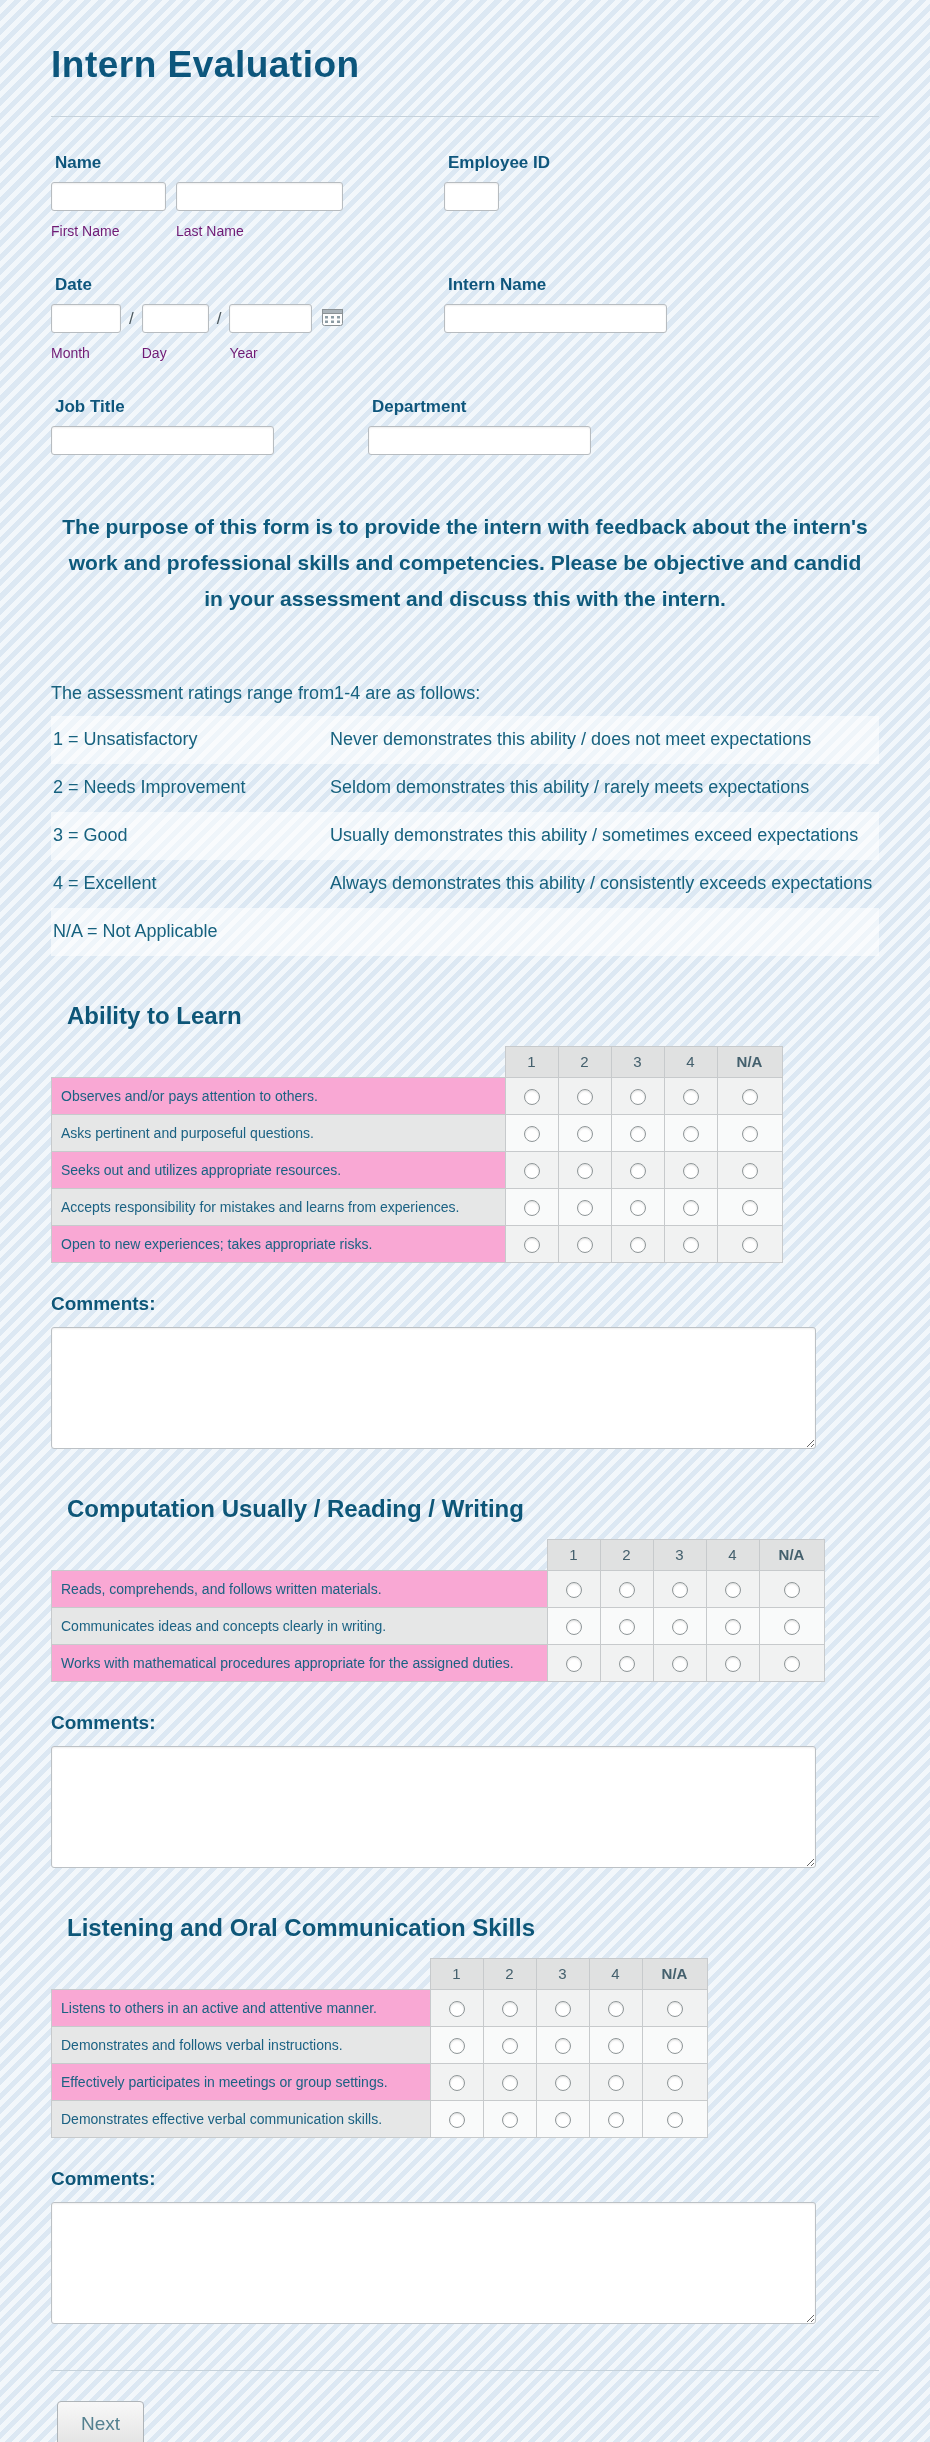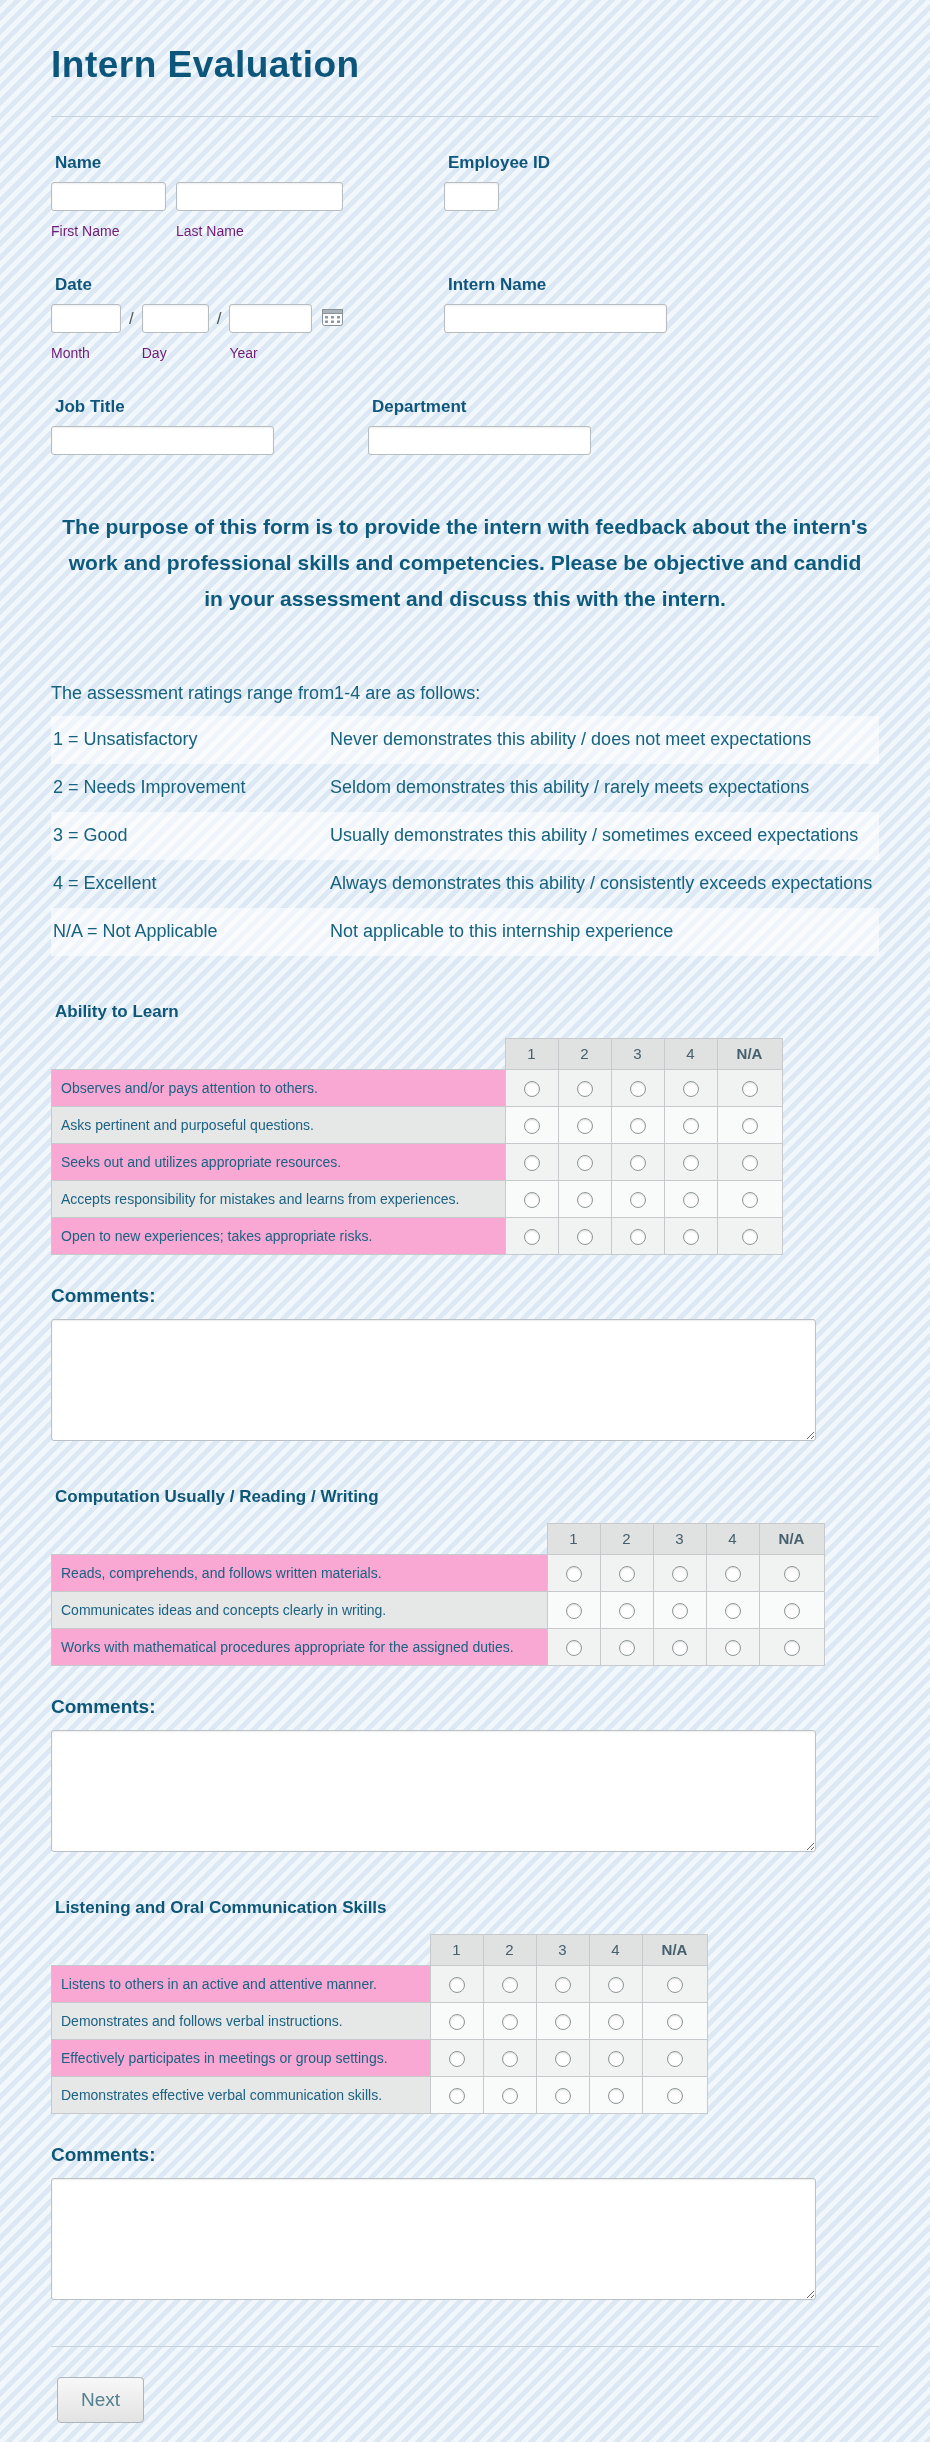--- a/index.html
+++ b/index.html
@@ -35,21 +35,21 @@
   .purpose { margin:54px auto 0; width:812px; text-align:center; font-weight:bold;
              font-size:21px; line-height:1.72; color:#0e5a7c; }
 
   .legend { margin-top:56px; font-size:18px; color:#17627f; }
   .legend-intro { padding:10px 0 12px; }
   .legend-row { display:flex; align-items:center; padding:10px 0; line-height:1.55; }
   .legend-row:nth-child(odd) { background: rgba(255,255,255,0.55); }
   .legend-term { width:277px; flex:0 0 277px; padding-left:2px; }
   .legend-desc { flex:1; max-width:548px; }
 
-  .section-title { font-size:17px; font-weight:bold; color:#0d5678; margin:46px 4px 0; }
+  .section-title { font-size:24px; font-weight:bold; color:#0d5678; margin:46px 16px 0; }
   table.matrix { border-collapse:collapse; margin-top:16px; }
   .matrix th, .matrix td { border:1px solid #c7cacc; }
   .matrix thead th { background:#e0e1e1; font-weight:normal; font-size:15px; color:#44606d; height:30px; padding:0 4px; }
   .matrix thead th.corner { background:transparent; border:none; }
   .matrix td.rowlabel { font-size:14px; color:#1b6283; padding:6px 9px; background:#f9a8d4; box-sizing:border-box; }
   .matrix tbody tr:nth-child(even) td.rowlabel { background:#e6e7e7; }
   .matrix td.cell { width:50px; min-width:50px; text-align:center; background:#f1f2f2; height:34px; }
   .matrix tbody tr:nth-child(even) td.cell { background:#f9fafa; }
   .matrix th.na, .matrix td.cell.na { width:56px; min-width:56px;font-weight:bold; }
   .m1 .rowlabel, .m1 .corner { width:445px; }
@@ -175,21 +175,20 @@
       <div class="legend-row">
         <div class="legend-term">3 = Good</div>
         <div class="legend-desc">Usually demonstrates this ability / sometimes exceed expectations</div>
       </div>
       <div class="legend-row">
         <div class="legend-term">4 = Excellent</div>
         <div class="legend-desc">Always demonstrates this ability / consistently exceeds expectations</div>
       </div>
       <div class="legend-row">
         <div class="legend-term">N/A = Not Applicable</div>
-        <div class="legend-desc">Not applicable to this internship experience</div>
       </div>
     </div>
   </div>
 
   
   <section>
     <h2 class="section-title">Ability to Learn</h2>
     <table class="matrix m1">
       <thead>
         <tr>

